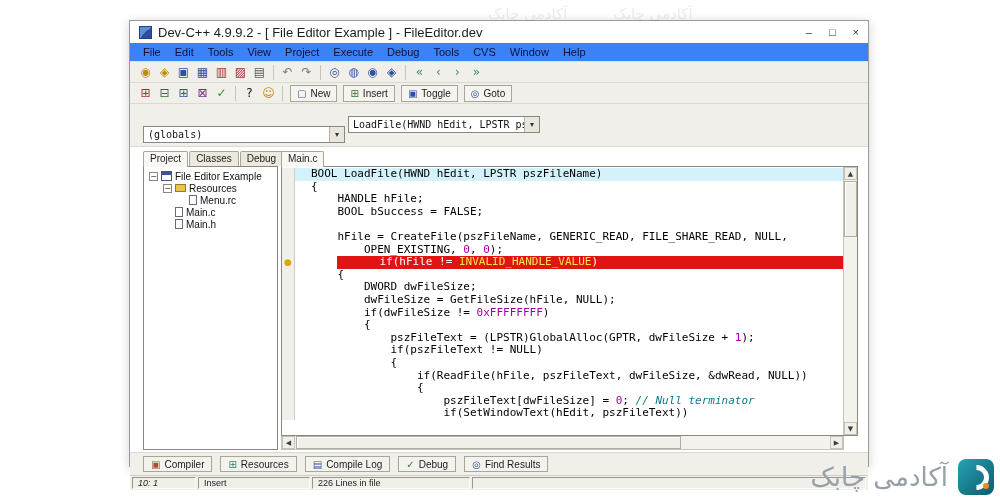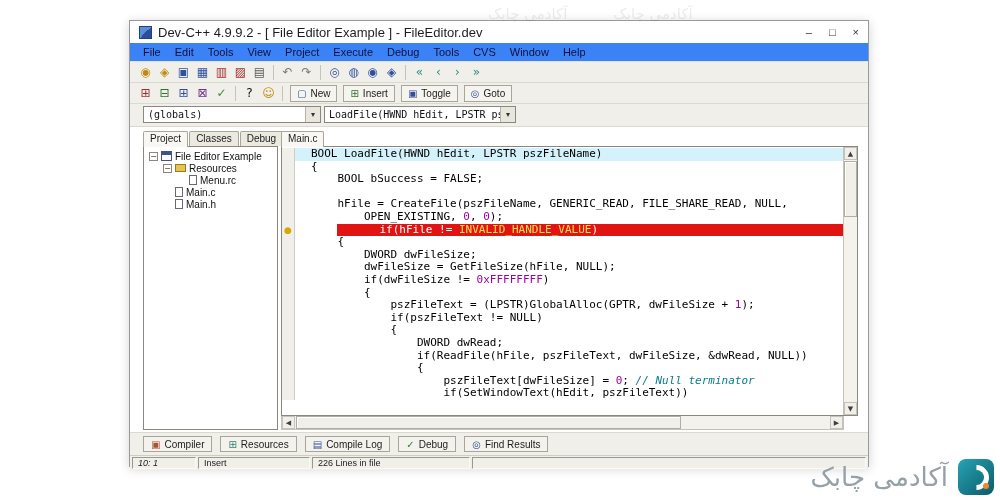--- a/index.html
+++ b/index.html
@@ -39,21 +39,21 @@
     font-size:12px; font-family:"DejaVu Sans", sans-serif; }
   .tb-sep{ width:1px; height:15px; background:#c6c3b9; margin:0 4px; display:inline-block; }
   .tb-btn{ display:inline-flex; align-items:center; gap:4px; border:1px solid #a8a59a;
     background:#f6f4ee; padding:0 6px; height:17px; font-size:10px; margin:0 3px; color:#1c1c1c; }
   .tb-btn-ic{ font-size:10px; font-family:"DejaVu Sans", sans-serif; }
 
   
   .comborow{ flex:0 0 22px; display:flex; align-items:center; gap:3px; padding:2px 6px 3px 13px;
     background:#f1efe9; border-bottom:1px solid #dcd9d0; }
   .combo{ height:17px; border:1px solid #8a887e; background:#fff; display:flex; align-items:stretch; }
-  .combo-globals{ width:178px; }
+  .combo-globals{ width:202px;margin-top:20px; }
   .combo-members{ width:192px; }
   .combo-text{ flex:1; font:10px/15px "DejaVu Sans Mono", monospace; padding:0 4px;
     white-space:nowrap; overflow:hidden; color:#111; }
   .combo-arrow{ width:15px; background:#e9e6dd; border-left:1px solid #b5b2a8; font-size:8px;
     display:flex; align-items:center; justify-content:center; color:#333;
     font-family:"DejaVu Sans", sans-serif; }
 
   
   .mainrow{ flex:0 0 301px; display:flex; gap:3px; margin:2px 10px 0 13px; background:transparent; }
   .left-col{ width:135px; flex:0 0 135px; display:flex; flex-direction:column; }
@@ -278,20 +278,24 @@
             <div class="code-row">
               <span class="gutter-cell"></span>
               <span class="code-cell bg-active"><span class="s-p">BOOL LoadFile(HWND hEdit, LPSTR pszFileName)</span></span>
             </div>
             <div class="code-row">
               <span class="gutter-cell"></span>
               <span class="code-cell"><span class="s-p">{</span></span>
             </div>
             <div class="code-row">
               <span class="gutter-cell"></span>
+              <span class="code-cell"><span class="s-p">    HANDLE hFile;</span></span>
+            </div>
+            <div class="code-row">
+              <span class="gutter-cell"></span>
               <span class="code-cell"><span class="s-p">    BOOL bSuccess = FALSE;</span></span>
             </div>
             <div class="code-row">
               <span class="gutter-cell"></span>
               <span class="code-cell"></span>
             </div>
             <div class="code-row">
               <span class="gutter-cell"></span>
               <span class="code-cell"><span class="s-p">    hFile = CreateFile(pszFileName, GENERIC_READ, FILE_SHARE_READ, NULL,</span></span>
             </div>
@@ -327,24 +331,20 @@
               <span class="gutter-cell"></span>
               <span class="code-cell"><span class="s-p">            pszFileText = (LPSTR)GlobalAlloc(GPTR, dwFileSize + </span><span class="s-n">1</span><span class="s-p">);</span></span>
             </div>
             <div class="code-row">
               <span class="gutter-cell"></span>
               <span class="code-cell"><span class="s-p">            if(pszFileText != NULL)</span></span>
             </div>
             <div class="code-row">
               <span class="gutter-cell"></span>
               <span class="code-cell"><span class="s-p">            {</span></span>
-            </div>
-            <div class="code-row">
-              <span class="gutter-cell"></span>
-              <span class="code-cell"><span class="s-p">                DWORD dwRead;</span></span>
             </div>
             <div class="code-row">
               <span class="gutter-cell"></span>
               <span class="code-cell"><span class="s-p">                if(ReadFile(hFile, pszFileText, dwFileSize, &amp;dwRead, NULL))</span></span>
             </div>
             <div class="code-row">
               <span class="gutter-cell"></span>
               <span class="code-cell"><span class="s-p">                {</span></span>
             </div>
             <div class="code-row">

